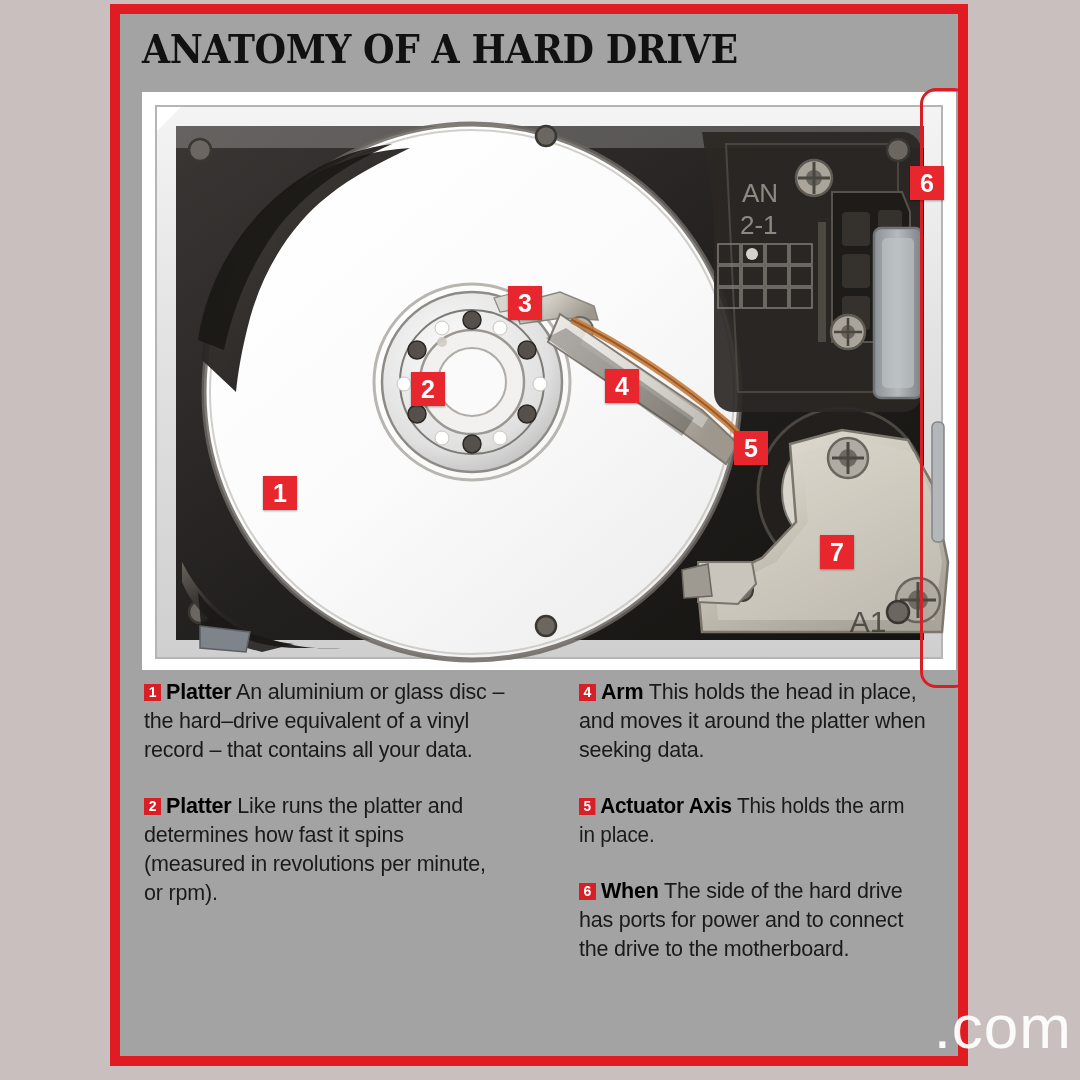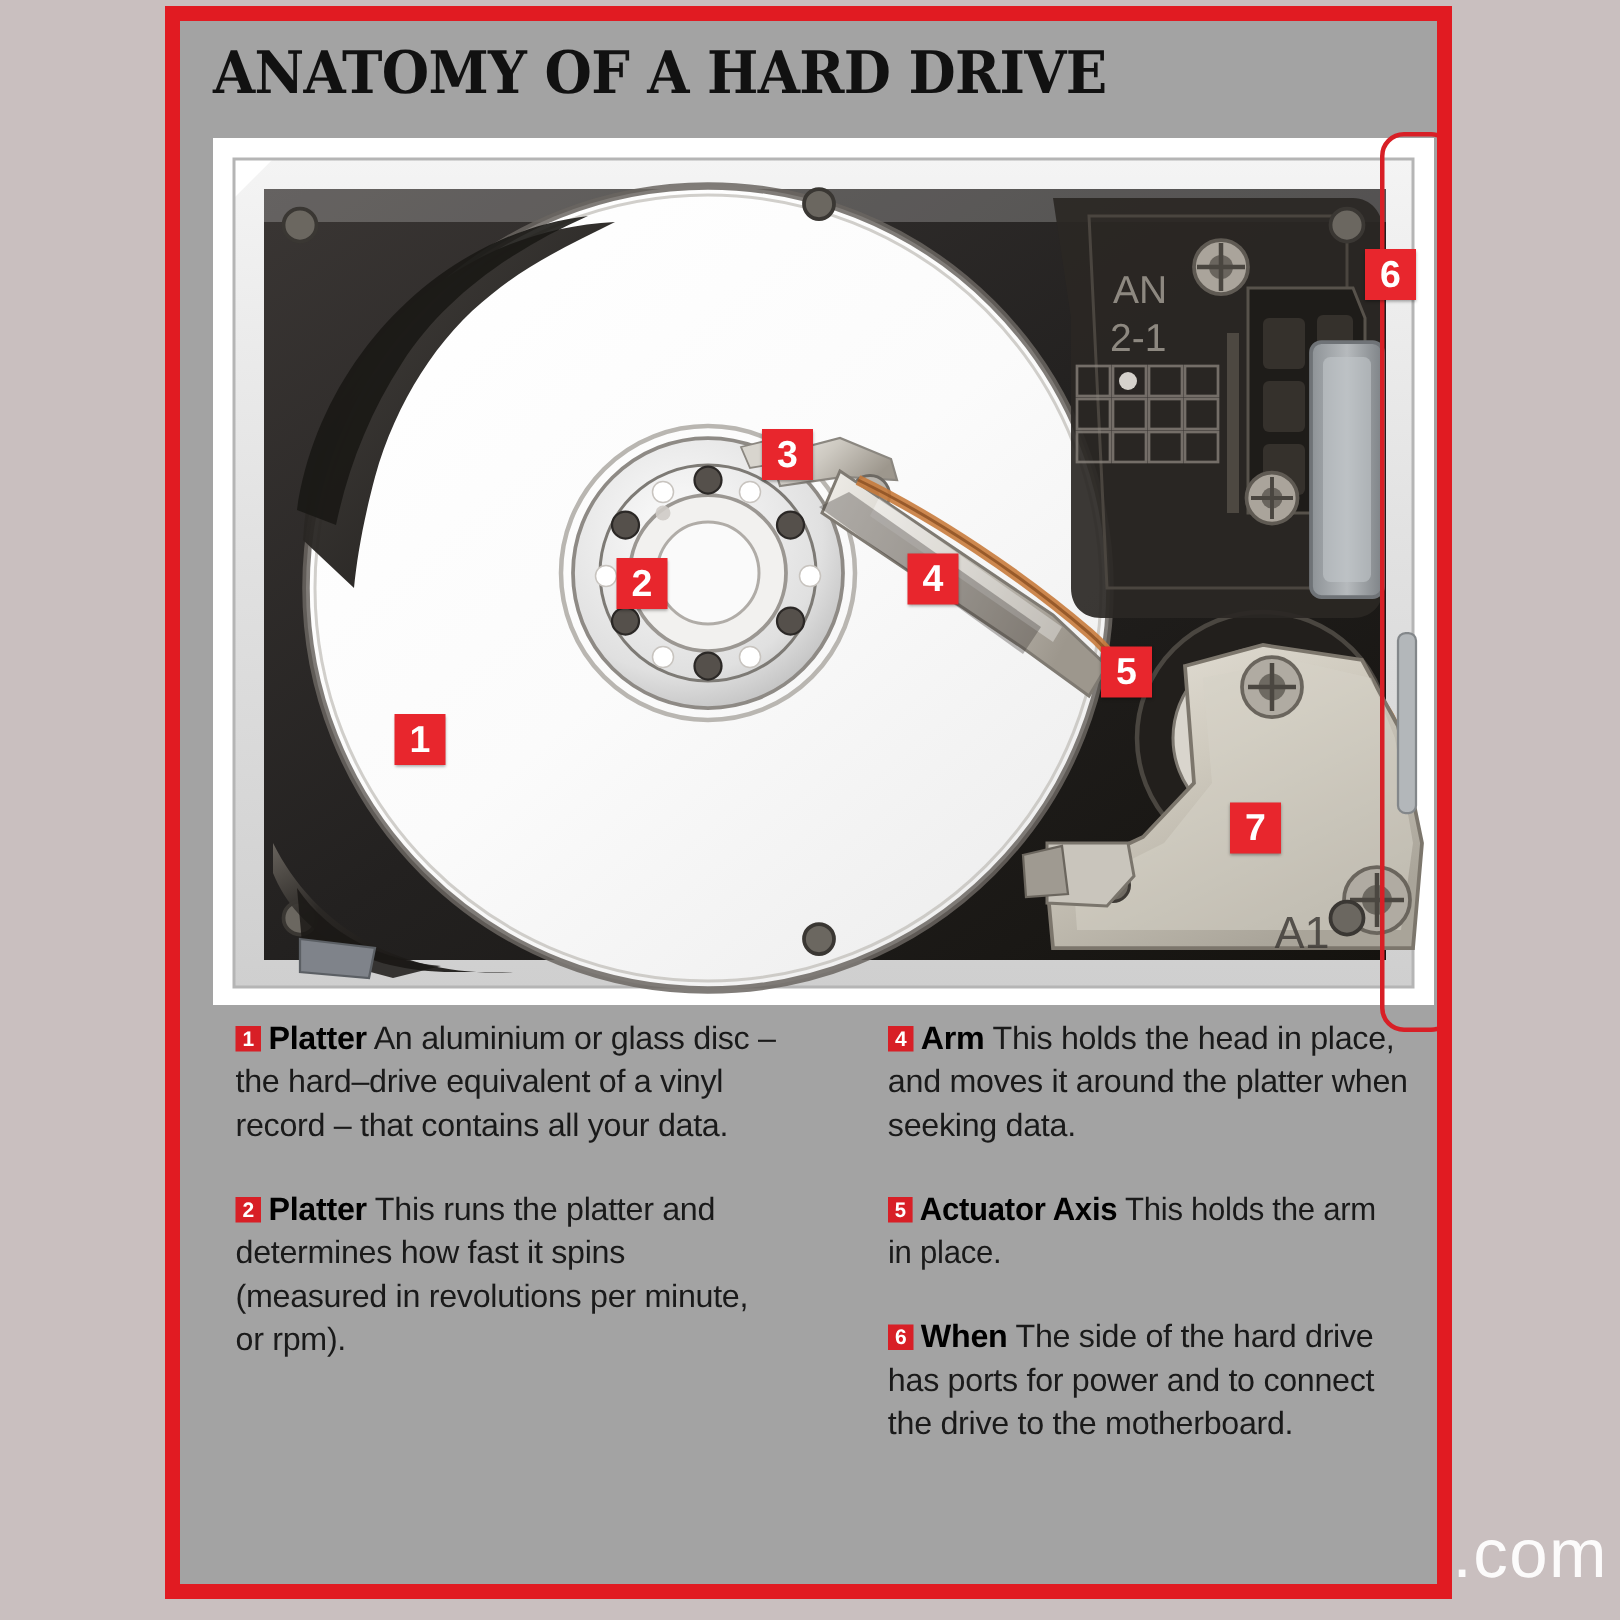--- a/index.html
+++ b/index.html
@@ -82,21 +82,21 @@
   #ports-highlight {
     position: absolute;
     border: 3px solid #d81f26;
     border-radius: 16px;
     box-sizing: border-box;
   }
 
   
   #captions {
     position: absolute;
-    left: 13px;
+    left: 0;
     top: 664px;
     width: 100%;
     display: flex;
     gap: 44px;
   }
   .col {
     width: 50%;
     box-sizing: border-box;
   }
   .col-left  { padding-left: 24px;  padding-right: 12px; }
@@ -124,21 +124,21 @@
     margin-right: 5px;
   }
   .term { font-weight: bold; color: #000000; }
 
   
   #watermark {
     position: absolute;
     right: 8px;
     bottom: 18px;
     color: #ffffff;
-    font-size: 46px;
+    font-size: 62px;
     font-family: "Liberation Sans", sans-serif;
     letter-spacing: 1px;
     opacity: .95;
     pointer-events: none;
   }
 </style>
 </head>
 <body>
 
 <div id="poster">
@@ -364,21 +364,21 @@
 
     <div id="captions">
 
       <div class="col col-left">
         <div class="entry">
           <span class="badge-sm">1</span><span class="term">Platter</span>
           <span>An aluminium or glass disc – the hard–drive equivalent of a vinyl record – that contains all your data.</span>
         </div>
         <div class="entry">
           <span class="badge-sm">2</span><span class="term">Platter</span>
-          <span>This runs the platter and determines how fast it spins (measured in revolutions per minute, or rpm).</span>
+          <span>Like runs the platter and determines how fast it spins (measured in revolutions per minute, or rpm).</span>
         </div>
       </div>
 
       <div class="col col-right">
         <div class="entry">
           <span class="badge-sm">4</span><span class="term">Arm</span>
           <span>This holds the head in place, and moves it around the platter when seeking data.</span>
         </div>
         <div class="entry tight">
           <span class="badge-sm">5</span><span class="term">Actuator Axis</span>

